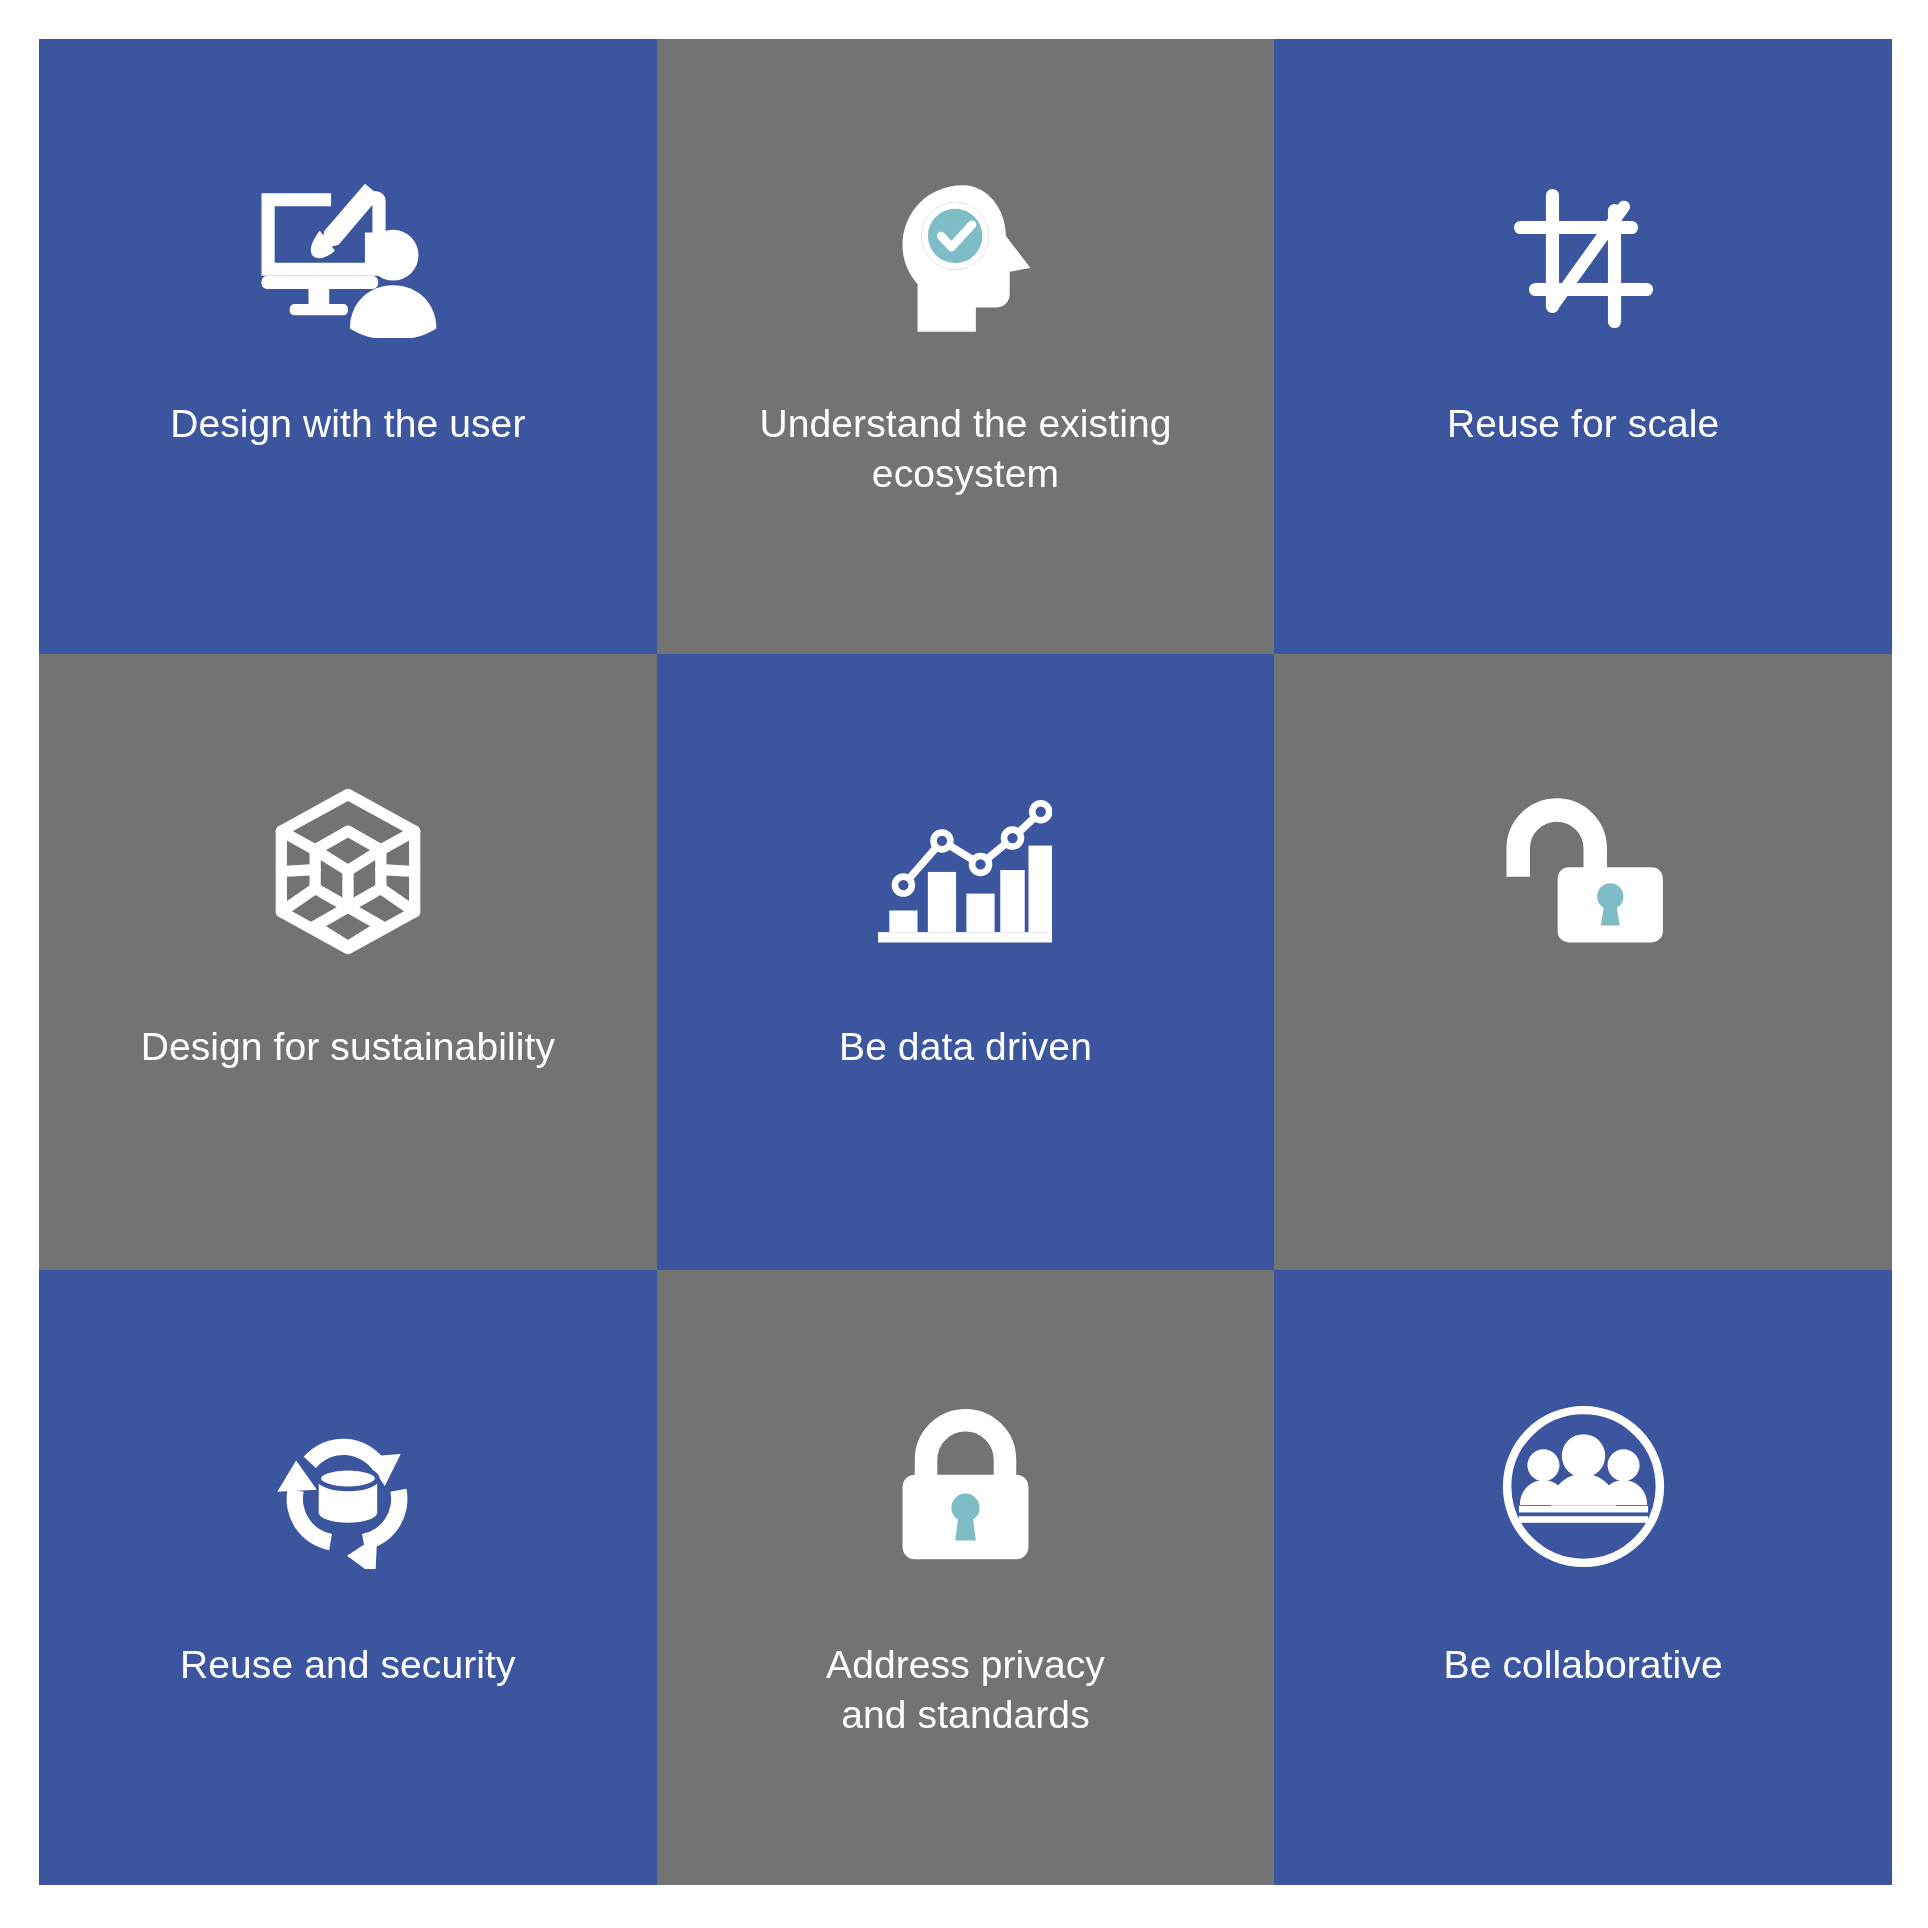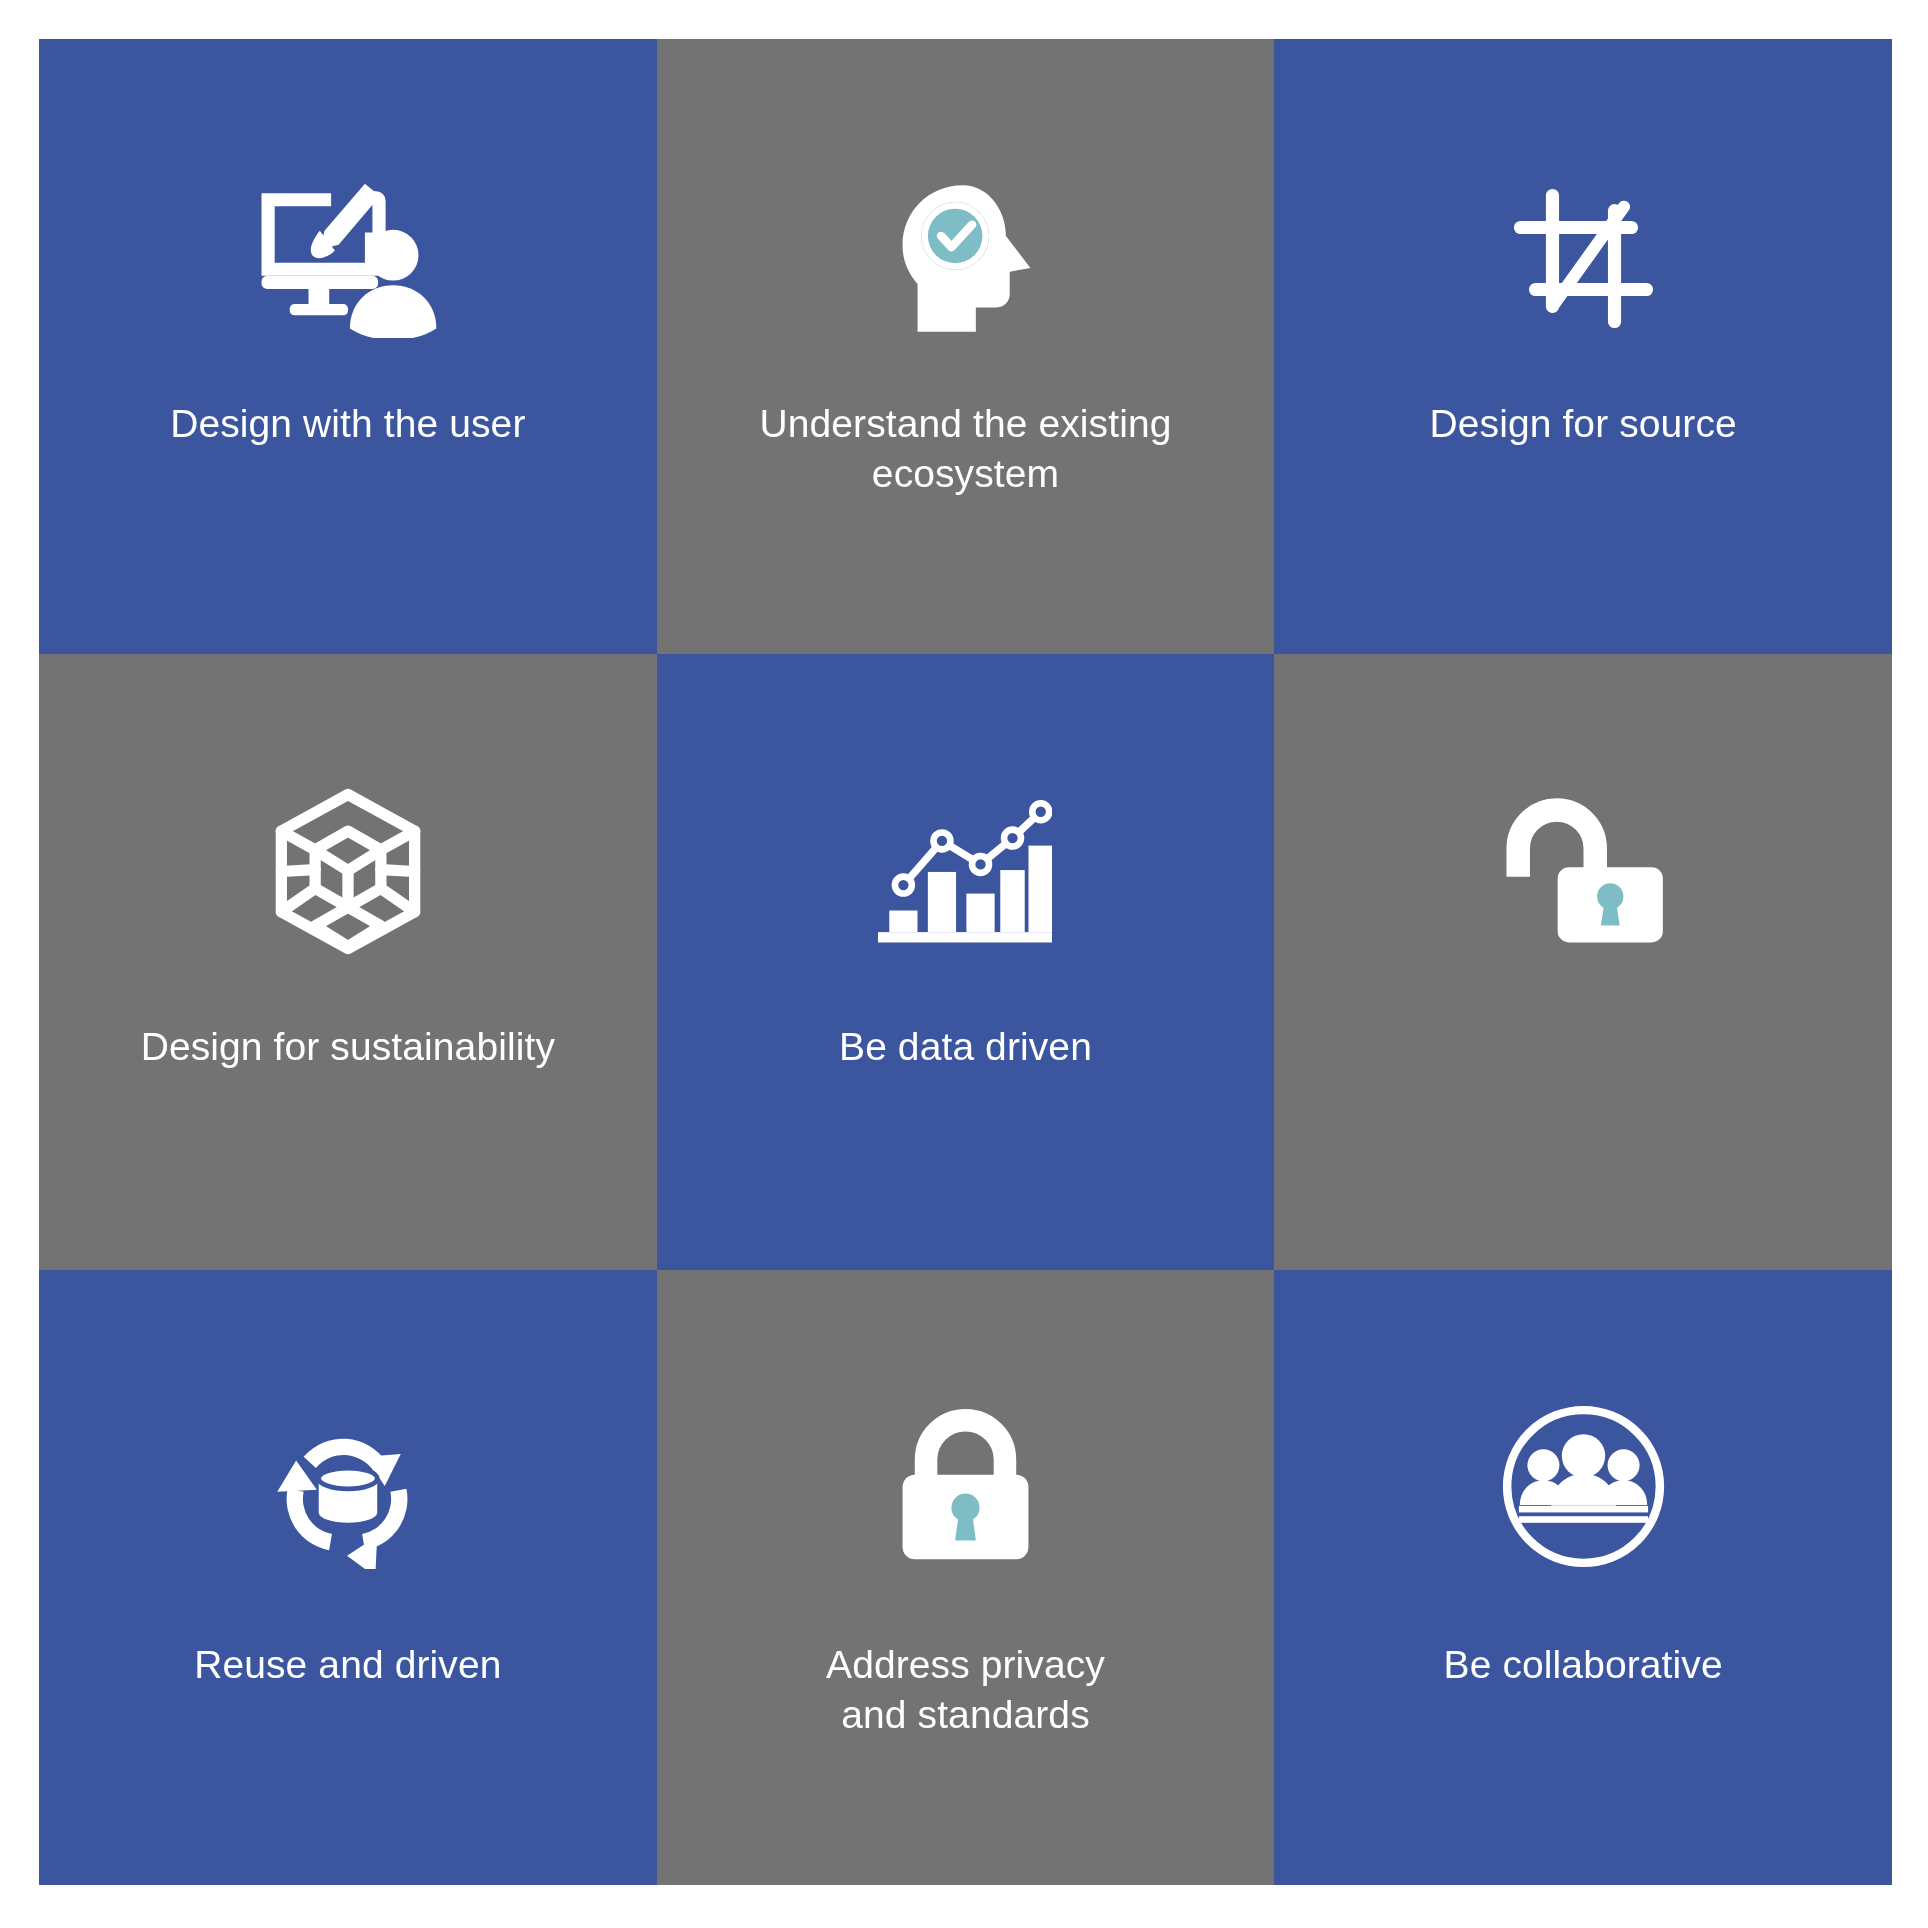--- a/index.html
+++ b/index.html
@@ -127,21 +127,21 @@
 
         <path d="M8 42 H126"></path>
 
         <path d="M108 24 V142"></path>
 
         <path d="M24 108 H142"></path>
 
         <path d="M42 126 L118 20" stroke-width="13"></path>
       </svg>
     </div>
-    <div class="tile-label">Design for source</div>
+    <div class="tile-label">Reuse for scale</div>
   </div>
 
   <div class="tile teal" data-row="2">
     <div class="tile-icon">
       <svg width="160" height="169" viewBox="0 0 170 180" fill="none" stroke="#ffffff" stroke-width="12" stroke-linejoin="round" stroke-linecap="round" xmlns="http://www.w3.org/2000/svg">
 
         <path d="M85 8 L156 47 V133 L85 172 L14 133 V47 Z"></path>
 
         <path d="M85 47 L120 67 L85 89 L50 67 Z"></path>
 
@@ -210,21 +210,21 @@
 
         <path d="M68 155 a55 55 0 0 1 -44 -65 l17 3 a38 38 0 0 0 30 45 Z"></path>
         <path d="M13 93 l20 -33 22 31 Z"></path>
 
         <ellipse cx="88" cy="79" rx="31" ry="11"></ellipse>
         <rect x="57" y="79" width="62" height="36"></rect>
         <ellipse cx="88" cy="115" rx="31" ry="11"></ellipse>
         <ellipse cx="88" cy="79" rx="31" ry="11" fill="none" stroke="#3b559f" stroke-width="5"></ellipse>
       </svg>
     </div>
-    <div class="tile-label">Reuse and driven</div>
+    <div class="tile-label">Reuse and security</div>
   </div>
 
   <div class="tile teal" data-row="3">
     <div class="tile-icon">
       <svg width="141" height="155" viewBox="0 0 150 165" xmlns="http://www.w3.org/2000/svg">
 
         <path d="M33 78 V54 a42 42 0 0 1 84 0 V78" fill="none" stroke="#ffffff" stroke-width="24"></path>
 
         <rect x="8" y="70" width="134" height="90" rx="13" fill="#ffffff"></rect>
 

